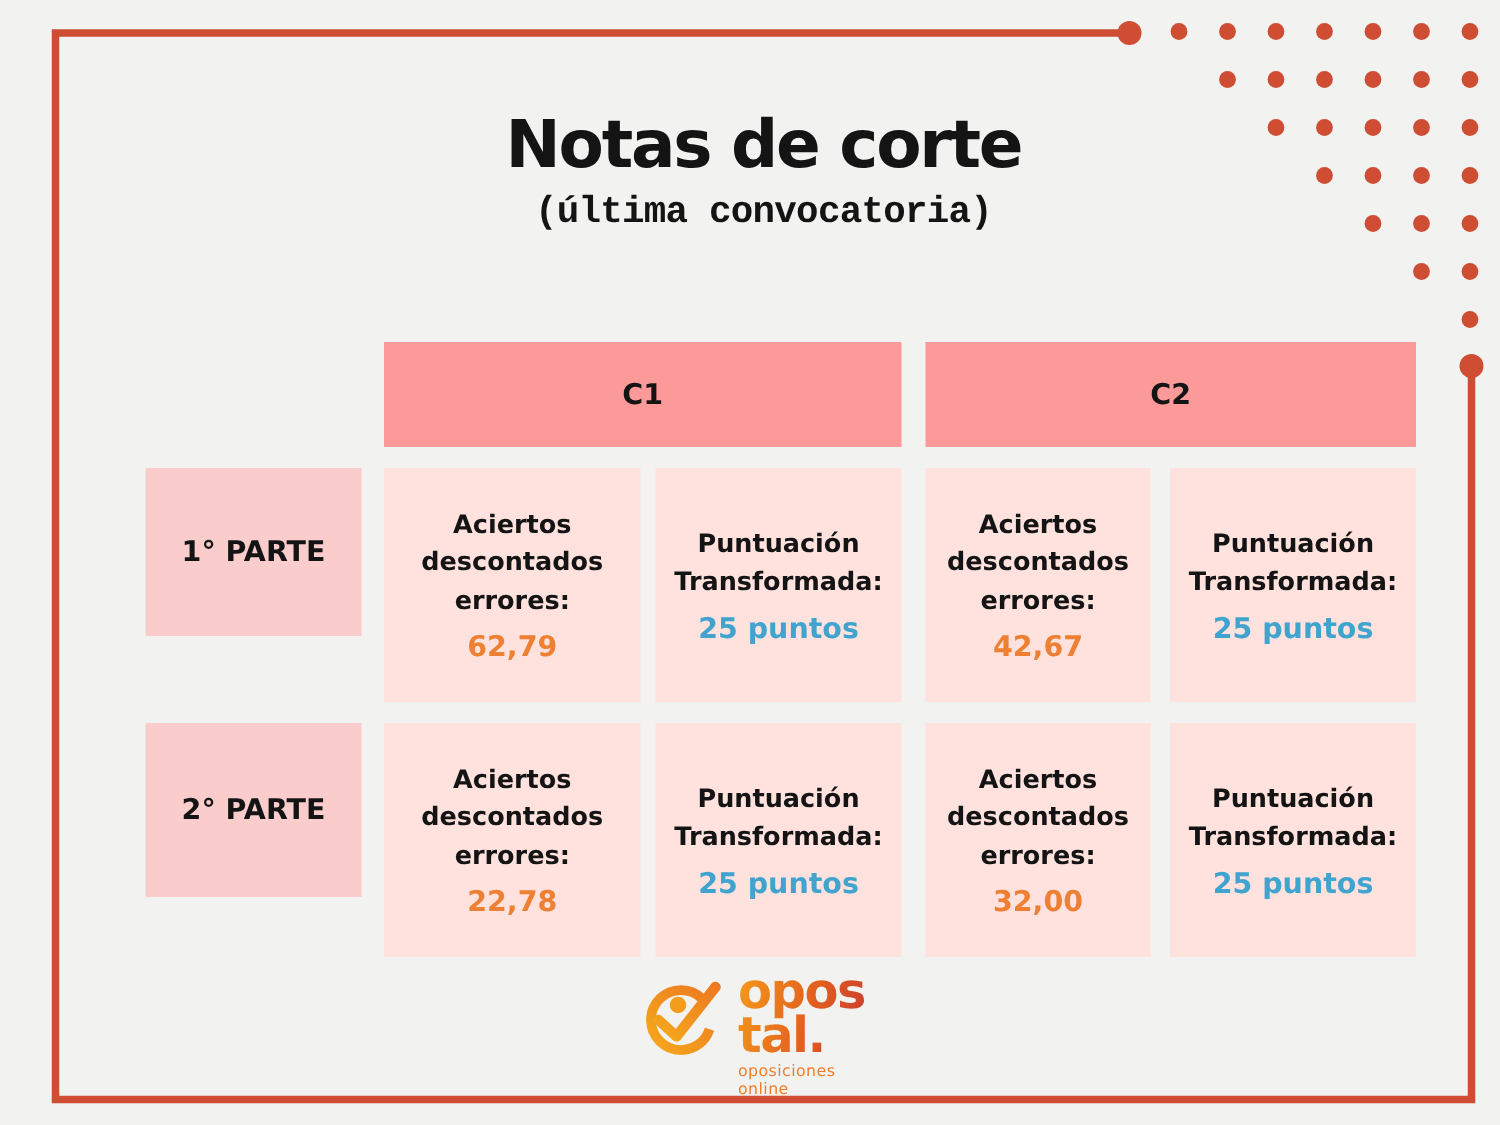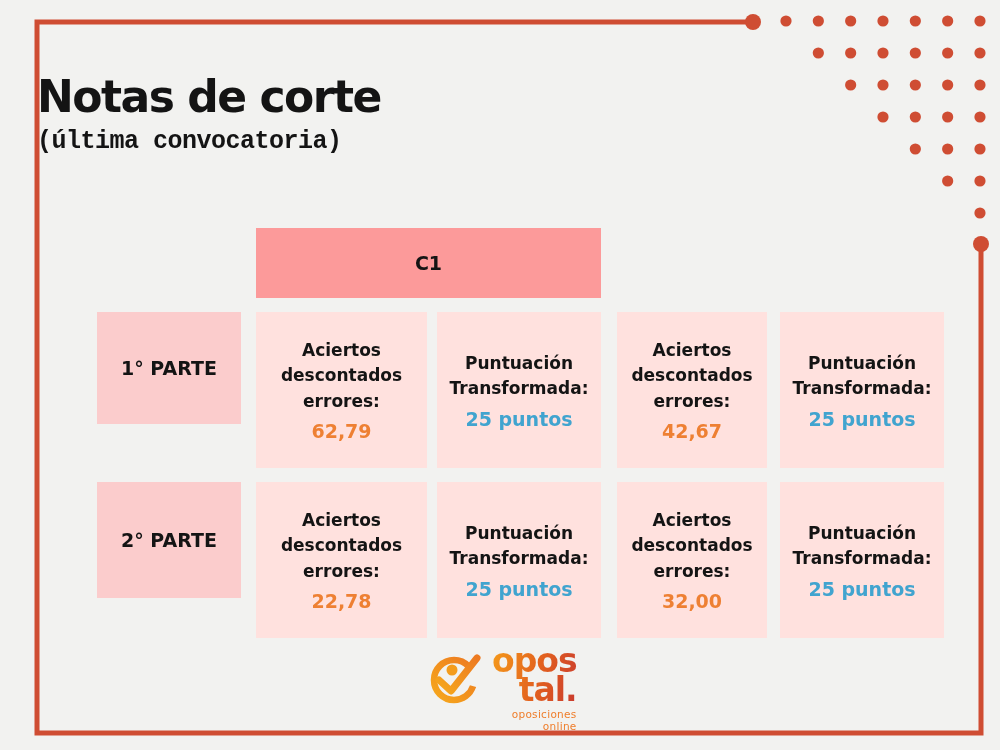--- a/index.html
+++ b/index.html
@@ -6,21 +6,21 @@
   .canvas{
     position:relative;width:1000px;height:750px;overflow:hidden;
     background:var(--bg,#F2F2F0);
     font-family:"DejaVu Sans","Liberation Sans",sans-serif;
   }
   #frame-svg{position:absolute;left:0;top:0;}
   #frame-path{fill:none;stroke:var(--accent,#CF4D33);stroke-width:5;stroke-linejoin:miter;}
   .pattern-dot{fill:var(--accent,#CF4D33);}
 
   .title-block{
-    position:absolute;left:37px;top:74px;width:944px;
+    position:absolute;left:37px;top:74px;width:944px;text-align:center;
     color:var(--ink,#141414);
   }
   .title{
     margin:0;font-size:44px;font-weight:800;letter-spacing:-1.5px;line-height:1.05;
   }
   .subtitle{
     margin-top:7px;font-size:25px;font-weight:700;letter-spacing:-0.5px;font-family:Liberation Mono, monospace;
   }
 
   .table{position:absolute;left:0;top:0;width:100%;height:100%;}
@@ -39,21 +39,21 @@
     display:flex;flex-direction:column;align-items:center;justify-content:center;
     text-align:center;padding:0 6px;box-sizing:border-box;gap:6px;
   }
   .cell-heading{
     font-size:17px;font-weight:700;line-height:1.5;color:var(--ink,#141414);
   }
   .cell-value{font-size:19px;font-weight:800;}
   .cell-value.orange{color:var(--orange,#EE8033);}
   .cell-value.blue{color:var(--blue,#41A4CF);}
 
-  .logo{position:absolute;left:427px;top:646px;display:flex;align-items:flex-start;gap:7px;text-align:right;}
+  .logo{position:absolute;left:427px;top:646px;display:flex;align-items:flex-start;gap:7px;}
   .logo-icon{display:block;}
   .brand{
     font-size:33px;font-weight:800;line-height:29px;letter-spacing:-1px;
     color:#E2601F;
   }
   @supports ((-webkit-background-clip:text) or (background-clip:text)){
     .brand{
       background:linear-gradient(105deg,#F59B1A 0%,#E2601F 55%,#C93A2E 100%);
       -webkit-background-clip:text;background-clip:text;
       color:transparent;
@@ -105,20 +105,21 @@
       </g>
   </svg>
 
   <div class="title-block">
     <h1 class="title">Notas de corte</h1>
     <div class="subtitle">(última convocatoria)</div>
   </div>
 
   <div class="table">
       <div class="col-header" style="left: 256px; top: 228px; width: 345px; height: 70px;">C1</div>
+      <div class="col-header" style="left: 617px; top: 228px; width: 327px; height: 70px;">C2</div>
       <div class="row-label" style="left: 97px; top: 312px; width: 144px; height: 112px;">1° PARTE</div>
       <div class="cell" style="left: 256px; top: 312px; width: 171px; height: 156px;">
         <div class="cell-heading">Aciertos descontados errores:</div>
         <div class="cell-value orange">62,79</div>
       </div>
       <div class="cell" style="left: 437px; top: 312px; width: 164px; height: 156px;">
         <div class="cell-heading">Puntuación Transformada:</div>
         <div class="cell-value blue">25 puntos</div>
       </div>
       <div class="cell" style="left: 617px; top: 312px; width: 150px; height: 156px;">

